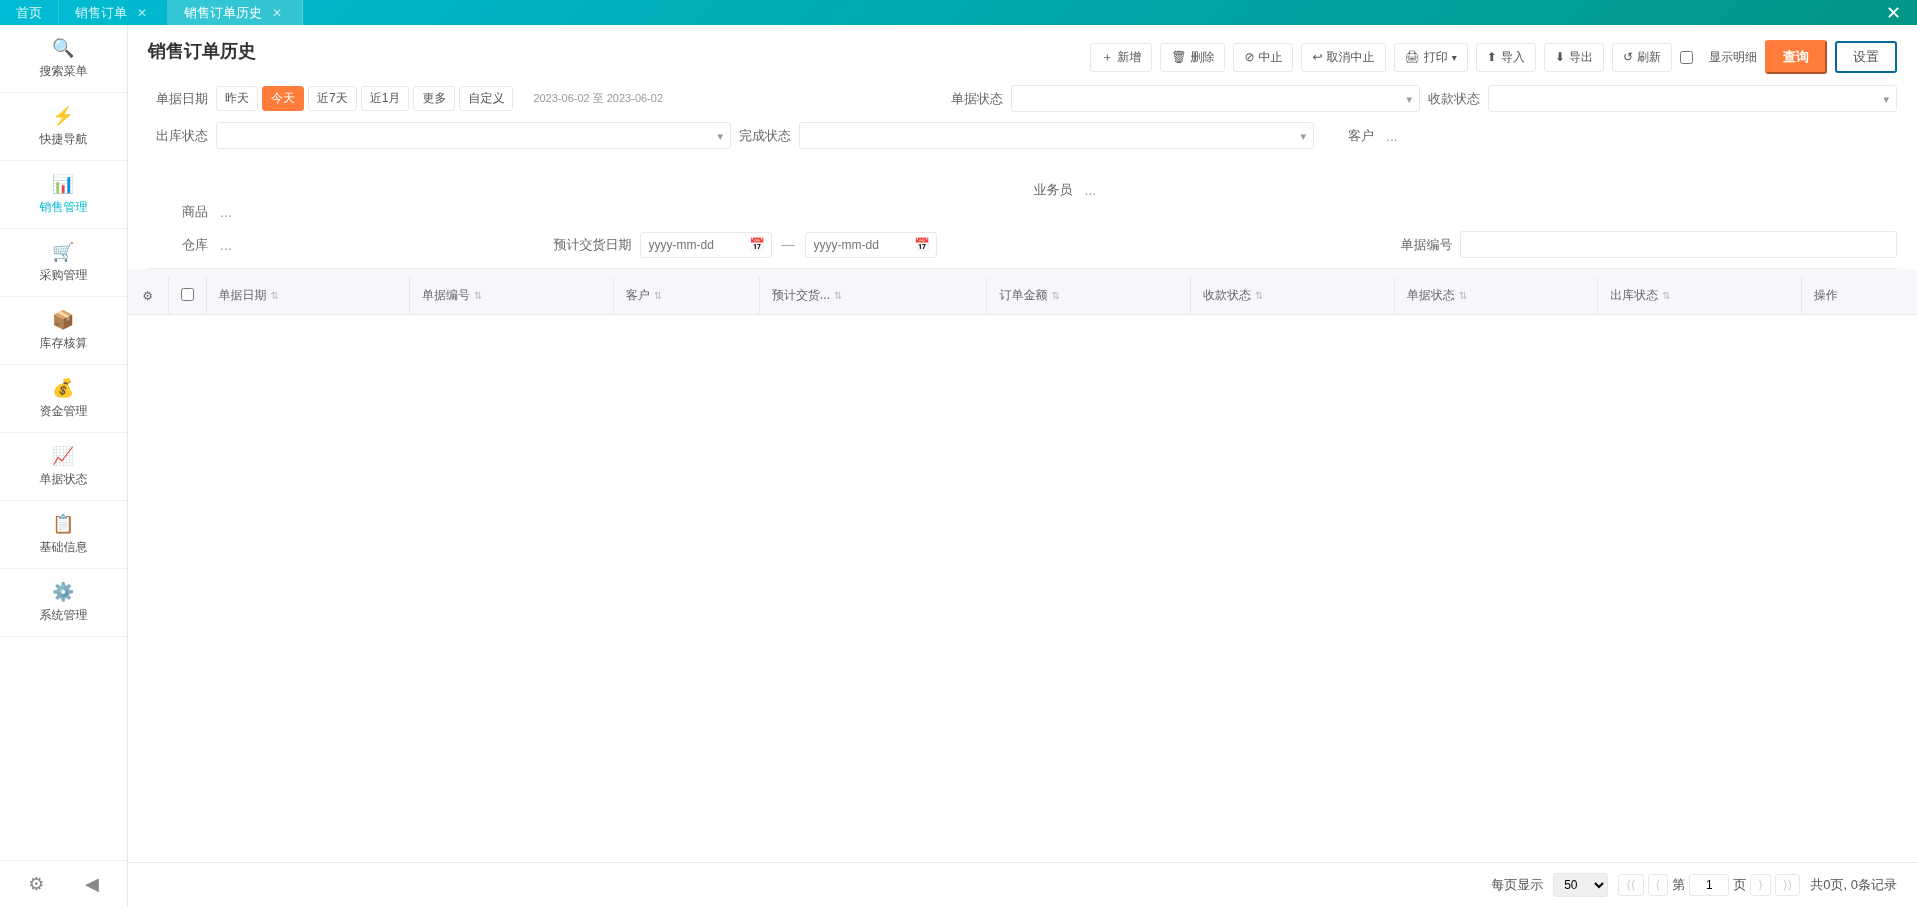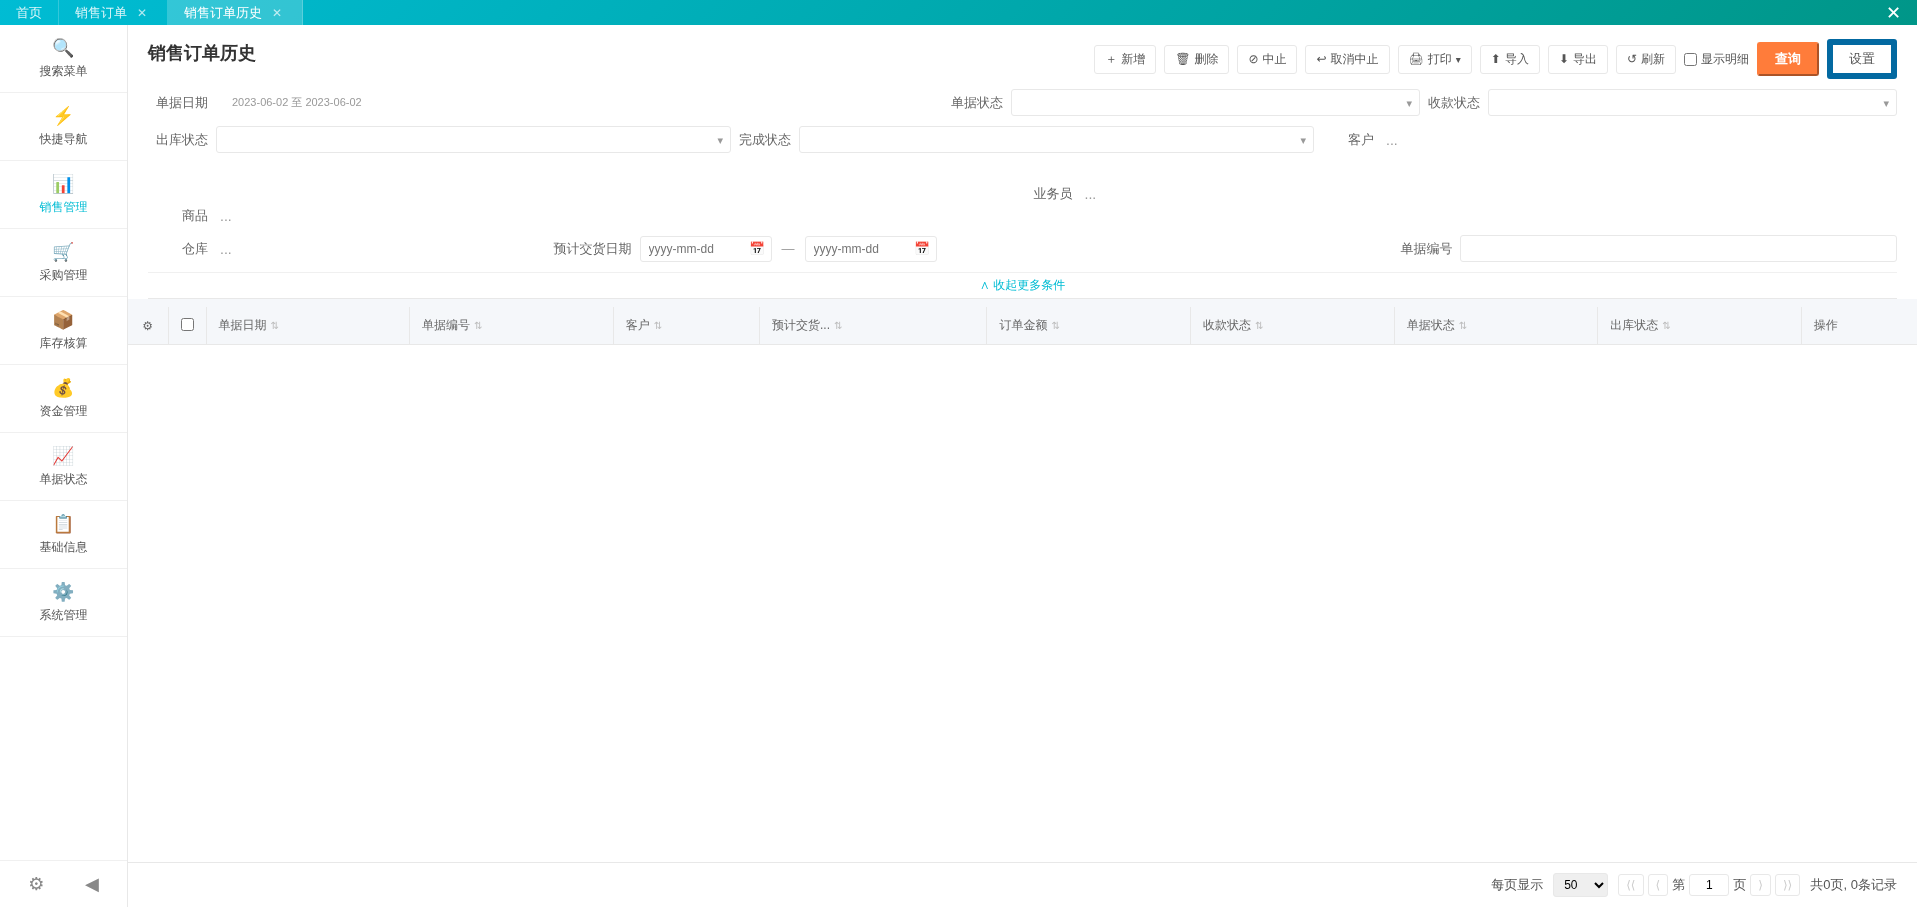--- a/index.html
+++ b/index.html
@@ -122,27 +122,27 @@
       border-color: #ff7c3a;
       padding: 6px 16px;
       border-radius: 3px;
       cursor: pointer;
       font-size: 13px;
       font-weight: bold;
     }
     .toolbar-btn-secondary {
       background: white;
       color: #555;
-      border: 6px solid #0369a1;
+      border: 2px solid #0369a1;
       padding: 5px 16px;
       border-radius: 3px;
       cursor: pointer;
       font-size: 13px;
     }
-    .display-detail-cb { display: flex; align-items: center; gap: 4px; font-size: 12px; color: #555; }
+    .display-detail-cb { display: flex; align-items: center; gap: 16px; font-size: 12px; color: #555; }
 
     
     .filter-area {
       background: white;
       padding: 12px 20px;
       border-bottom: 1px solid #e8e8e8;
     }
     .filter-row {
       display: flex;
       align-items: center;
@@ -485,20 +485,28 @@
           <button class="toolbar-btn-secondary">设置</button>
         </div>
       </div>
 
       <div class="filter-area" style="padding:0; background:transparent;">
 
         <div class="filter-row">
           <div class="filter-item" style="flex:2.5;">
             <span class="filter-label">单据日期</span>
             <div class="filter-control">
+              <div class="date-quick-btns">
+                <button class="date-btn">昨天</button>
+                <button class="date-btn active">今天</button>
+                <button class="date-btn">近7天</button>
+                <button class="date-btn">近1月</button>
+                <button class="date-btn">更多</button>
+                <button class="date-btn">自定义</button>
+              </div>
               <span class="date-range-text">2023-06-02 至 2023-06-02</span>
             </div>
           </div>
           <div class="filter-item" style="flex:1.5;">
             <span class="filter-label">单据状态</span>
             <div class="filter-control select-wrapper">
               <select class="filter-select">
                 <option value=""></option>
               </select>
             </div>
@@ -575,21 +583,20 @@
             </div>
           </div>
           <div class="filter-item" style="flex:1.5;">
             <span class="filter-label">单据编号</span>
             <div class="filter-control">
               <input class="filter-input" type="text" style="">
             </div>
           </div>
         </div>
 
-        <div class="collapse-bar">∧ 收起更多条件</div>
       </div>
     </div>
 
     <div class="content-inner">
 
       <div class="table-container">
         <table>
           <thead>
             <tr>
               <th class="settings-th">

